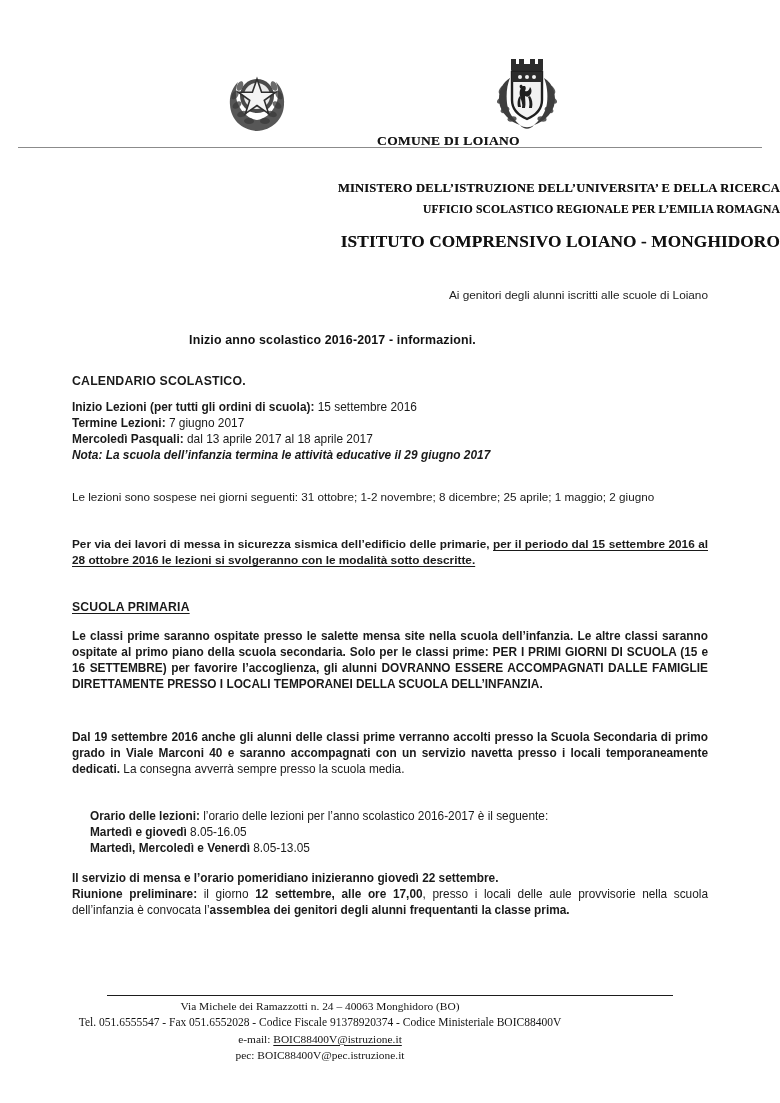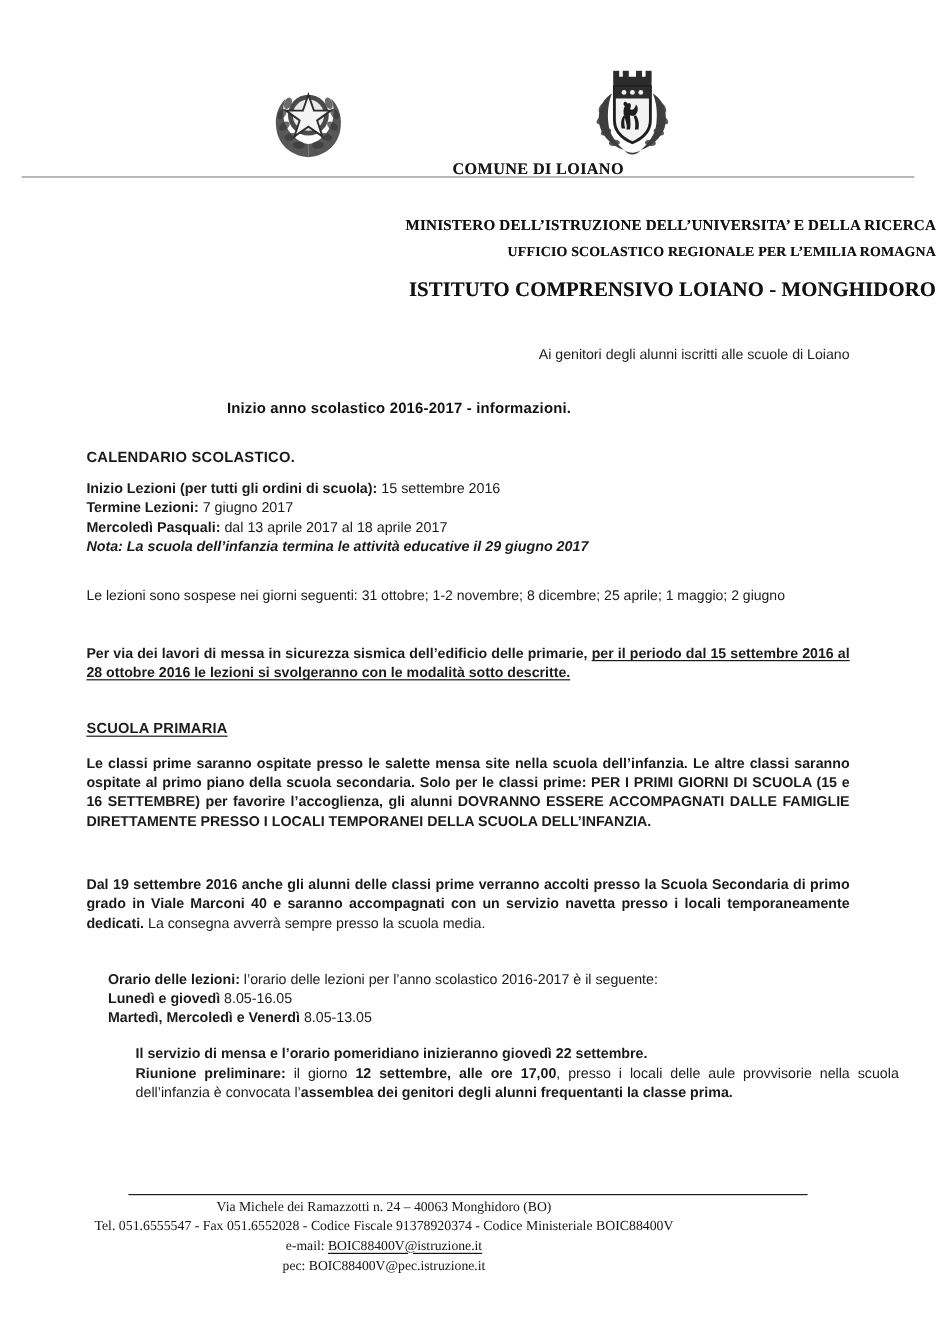--- a/index.html
+++ b/index.html
@@ -58,21 +58,21 @@
 
   #calendario-heading{top:374px;font-weight:bold;font-size:12.3px;letter-spacing:.2px;}
   #calendario-list{top:399px;font-size:11.9px;line-height:1.345;}
   #calendario-list .nota{font-weight:bold;font-style:italic;}
   #sospensioni{top:489px;font-size:11.7px;line-height:1.34;width:600px;}
   #lavori-par{top:536px;font-size:11.8px;line-height:1.375;font-weight:bold;}
   #scuola-primaria-heading{top:600px;font-weight:bold;font-size:12.2px;letter-spacing:.2px;}
   #primaria-par1{top:629px;font-size:11.85px;line-height:1.345;font-weight:bold;}
   #primaria-par2{top:730px;font-size:11.85px;line-height:1.345;font-weight:bold;}
   #orario-block{top:809px;left:90px;width:618px;font-size:11.85px;line-height:1.345;}
-  #mensa-block{top:871px;font-size:11.85px;line-height:1.345;margin-left:41px;}
+  #mensa-block{top:871px;font-size:11.85px;line-height:1.345;}
 
   .reg{font-weight:normal;}
 
   
   .footer-rule{
     position:absolute;left:107px;top:995px;width:566px;height:0;
     border-top:1.6px solid #1d1d1d;
   }
   .footer{
     position:absolute;left:0;top:998px;width:640px;text-align:center;
@@ -198,21 +198,21 @@
   <div class="blk just" id="lavori-par"><span>Per via dei lavori di messa in sicurezza sismica dell’edificio delle primarie, </span><span class="u">per il periodo dal 15 settembre 2016 al 28 ottobre 2016 le lezioni si svolgeranno con le modalità sotto descritte.</span></div>
 
   <div class="blk" id="scuola-primaria-heading"><span class="u">SCUOLA PRIMARIA</span></div>
 
   <div class="blk just" id="primaria-par1">Le classi prime saranno ospitate presso le salette mensa site nella scuola dell’infanzia. Le altre classi saranno ospitate al primo piano della scuola secondaria. Solo per le classi prime: PER I PRIMI GIORNI DI SCUOLA (15 e 16 SETTEMBRE) per favorire l’accoglienza, gli alunni DOVRANNO ESSERE ACCOMPAGNATI DALLE FAMIGLIE DIRETTAMENTE PRESSO I LOCALI TEMPORANEI DELLA SCUOLA DELL’INFANZIA.</div>
 
   <div class="blk just" id="primaria-par2"><span>Dal 19 settembre 2016 anche gli alunni delle classi prime verranno accolti presso la Scuola Secondaria di primo grado in Viale Marconi 40 e saranno accompagnati con un servizio navetta presso i locali temporaneamente dedicati.</span><span class="reg"> La consegna avverrà sempre presso la scuola media.</span></div>
 
   <div class="blk" id="orario-block">
     <div><span class="b">Orario delle lezioni:</span><span> l’orario delle lezioni per l’anno scolastico 2016-2017 è il seguente:</span></div>
-    <div><span class="b">Lunedì e giovedì</span><span> 8.05-16.05</span></div>
+    <div><span class="b">Martedì e giovedì</span><span> 8.05-16.05</span></div>
     <div><span class="b">Martedì, Mercoledì e Venerdì</span><span> 8.05-13.05</span></div>
   </div>
 
   <div class="blk just" id="mensa-block">
     <div class="b">Il servizio di mensa e l’orario pomeridiano inizieranno giovedì 22 settembre.</div>
     <div><span class="b">Riunione preliminare:</span><span> il giorno </span><span class="b">12 settembre, alle ore 17,00</span><span>, presso i locali delle aule provvisorie nella scuola dell’infanzia è convocata l’</span><span class="b">assemblea dei genitori degli alunni frequentanti la classe prima.</span></div>
   </div>
 
   <div class="footer-rule"></div>
   <div class="footer">

